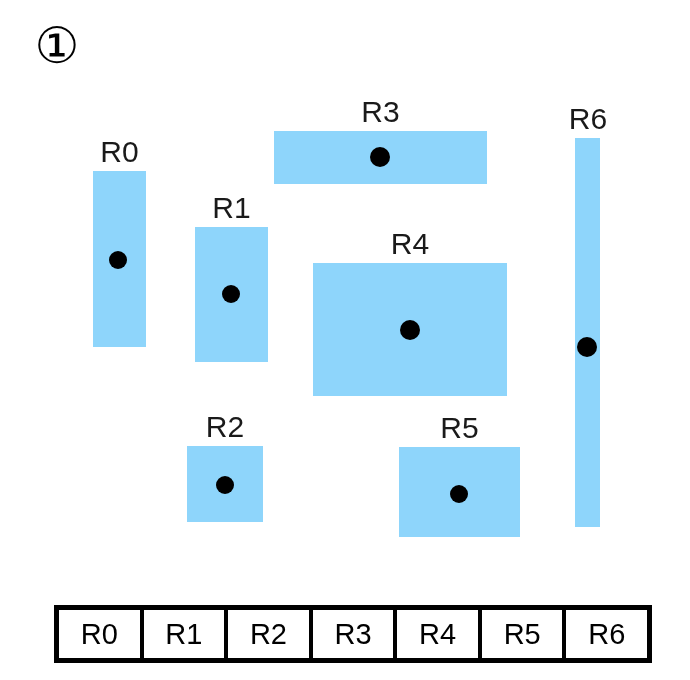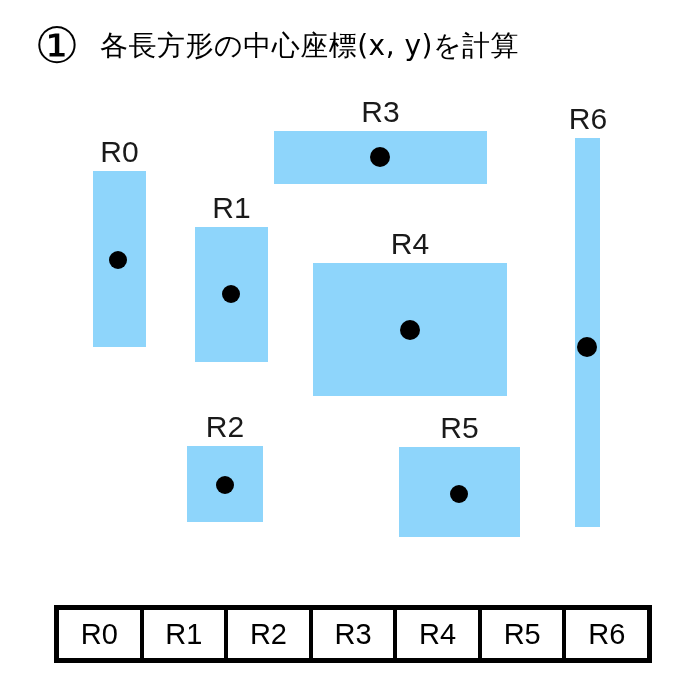--- a/index.html
+++ b/index.html
@@ -116,21 +116,20 @@
     border-right: none;
   }
 </style>
 </head>
 <body>
 
 <div id="stage">
 
   <div class="header">
     <div class="step-badge">①</div>
-    <div class="header-title">各長方形の中心座標(x, y)を計算</div>
   </div>
 
   <div class="canvas" id="canvas">
       <div class="rect-group">
         <div class="rect-label" style="left: 93px; top: 45px; width: 53px;">R0</div>
         <div class="rect-shape" style="left: 93px; top: 79px; width: 53px; height: 176px; background: rgb(142, 213, 251);"></div>
         <div class="center-dot" style="left: 109px; top: 159px; width: 18px; height: 18px; background: rgb(0, 0, 0);"></div>
       </div>
       <div class="rect-group">
         <div class="rect-label" style="left: 195px; top: 101px; width: 73px;">R1</div>

